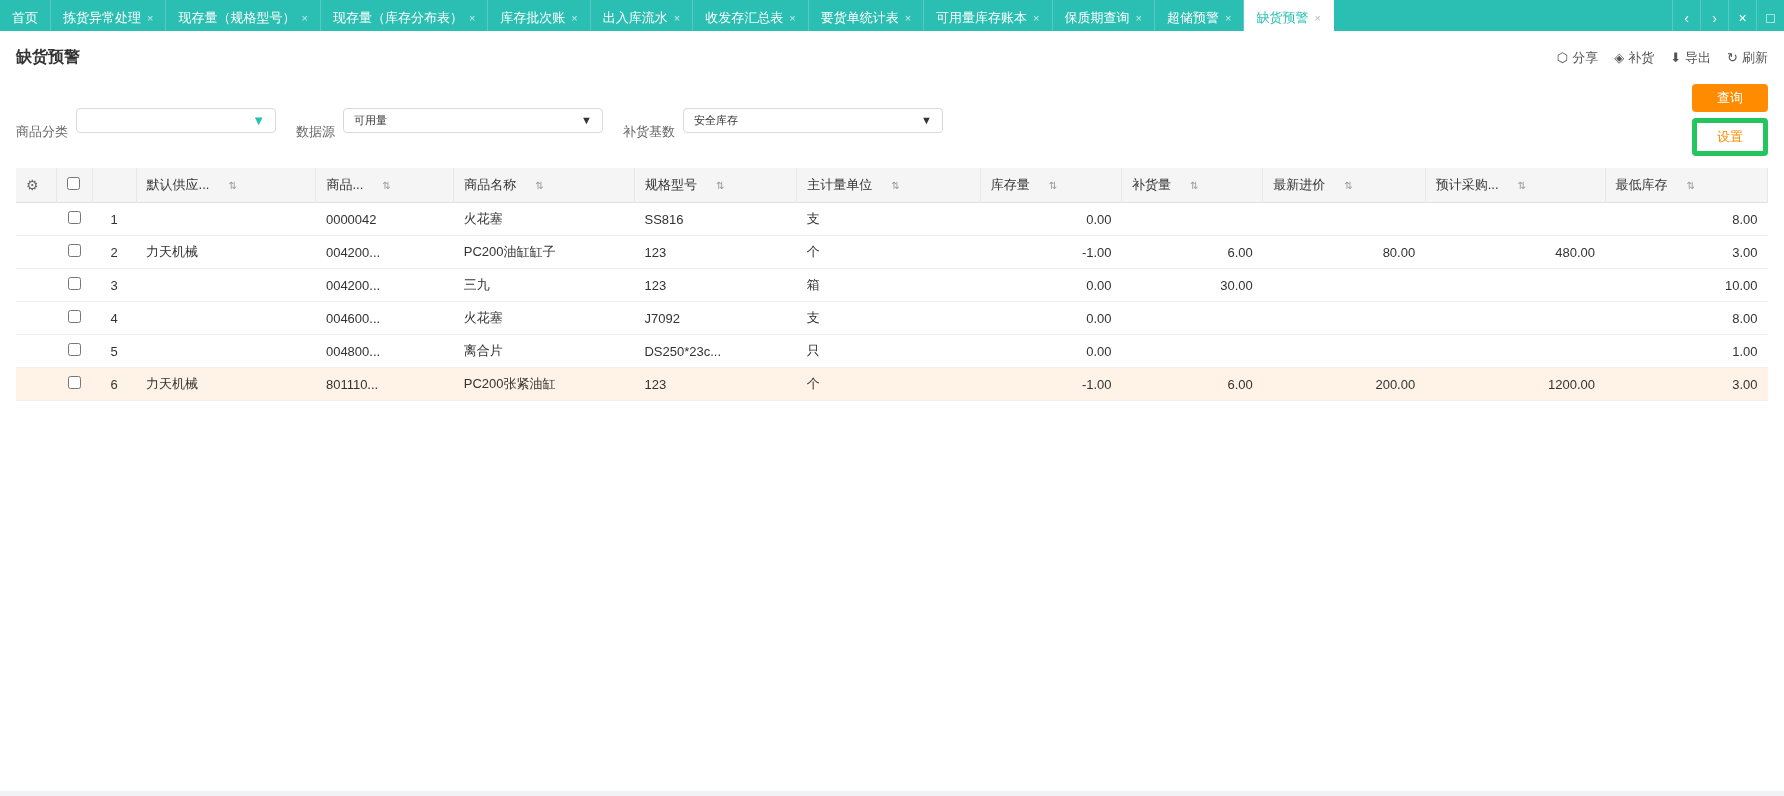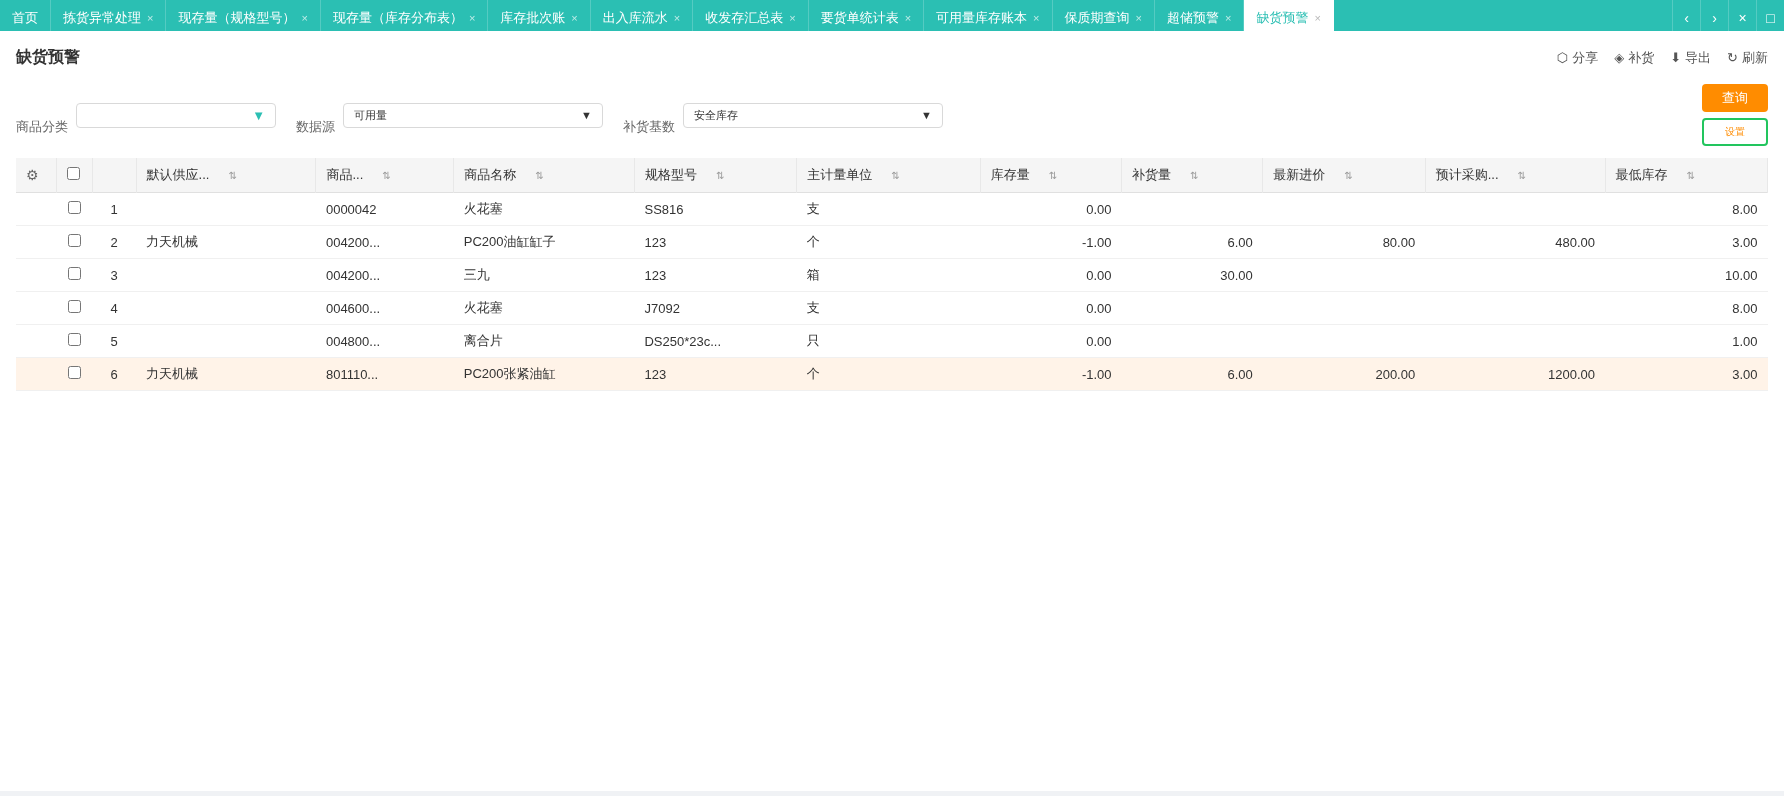--- a/index.html
+++ b/index.html
@@ -149,25 +149,25 @@
       color: #fff;
       border: none;
       border-radius: 4px;
       padding: 5px 20px;
       cursor: pointer;
       font-size: 13px;
     }
     .btn-settings {
       background: #fff;
       color: #ff8c00;
-      border: 2px solid #22c55e;
+      border: 5px solid #22c55e;
       border-radius: 4px;
       padding: 5px 20px;
       cursor: pointer;
-      font-size: 10px;
+      font-size: 13px;
     }
 
     
     .data-table {
       width: 100%;
       border-collapse: collapse;
       font-size: 13px;
     }
     .data-table thead tr {
       background: #f5f5f5;

